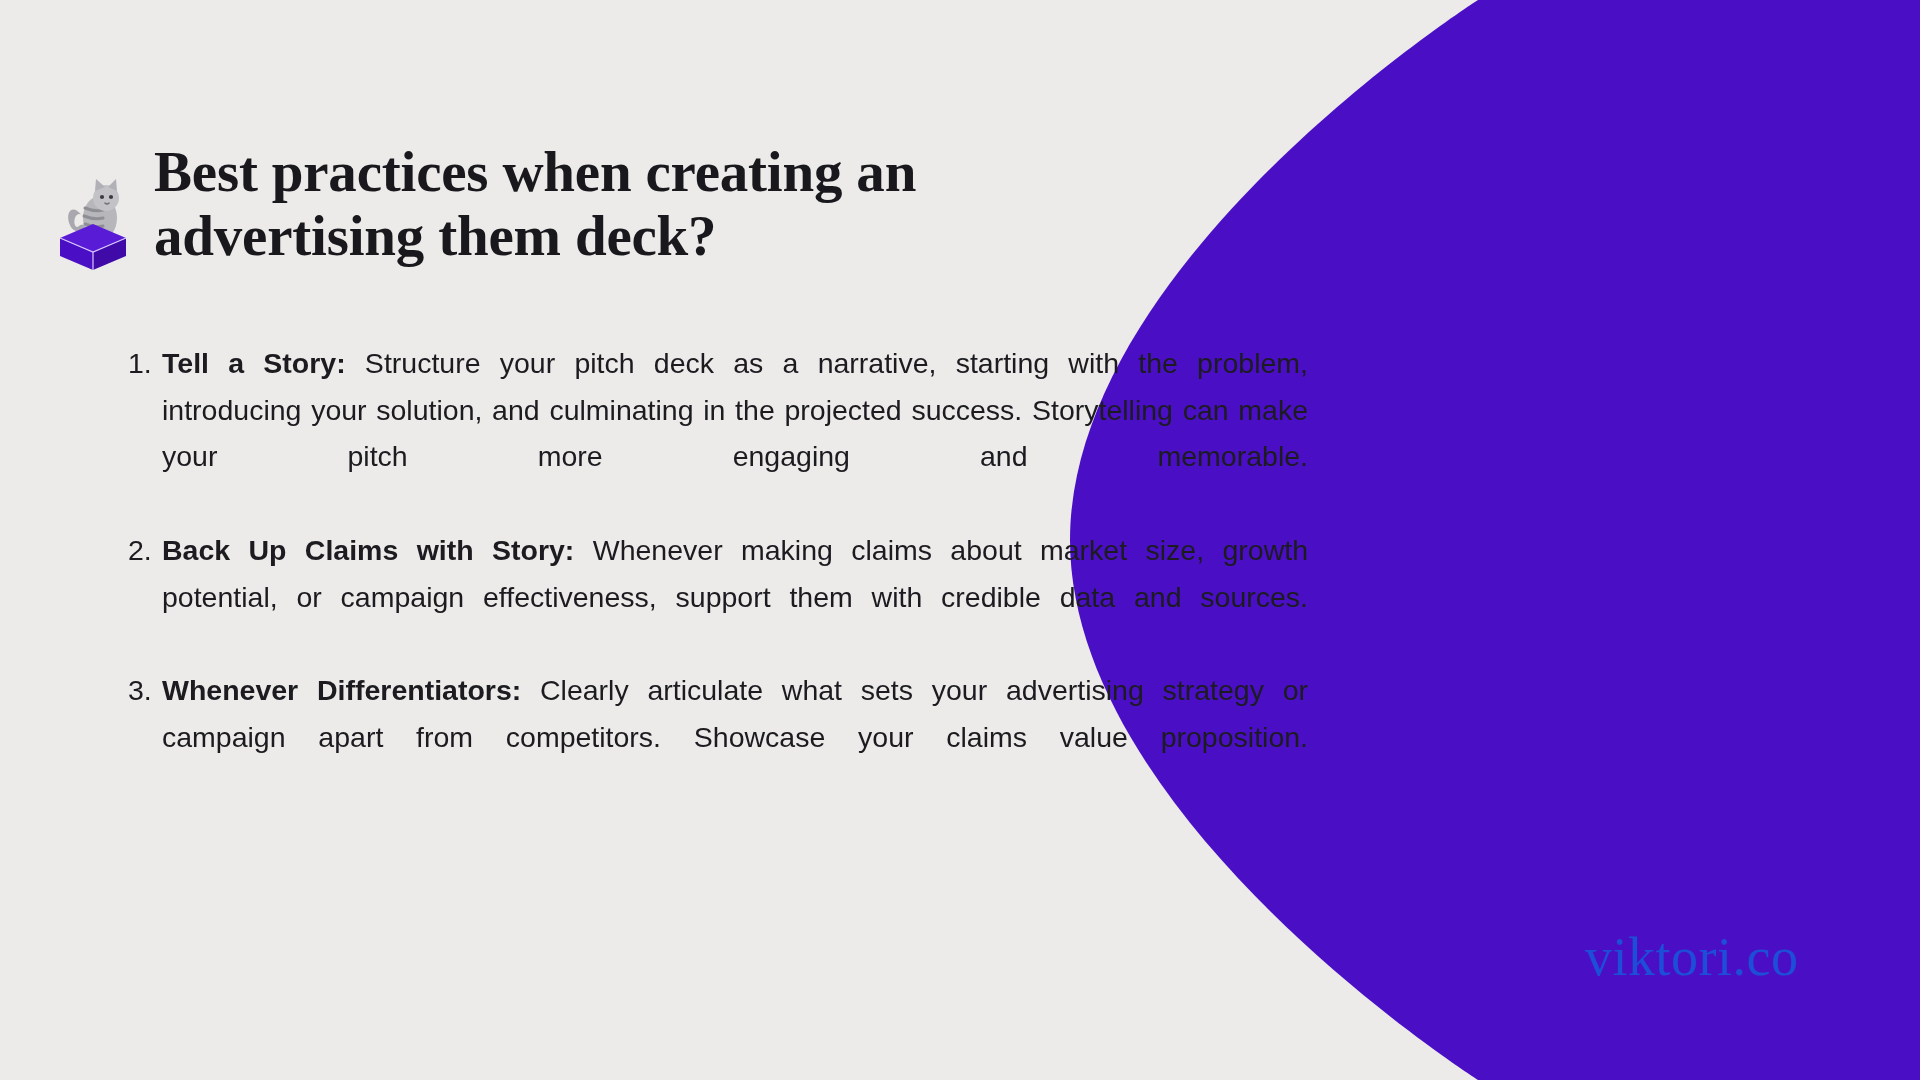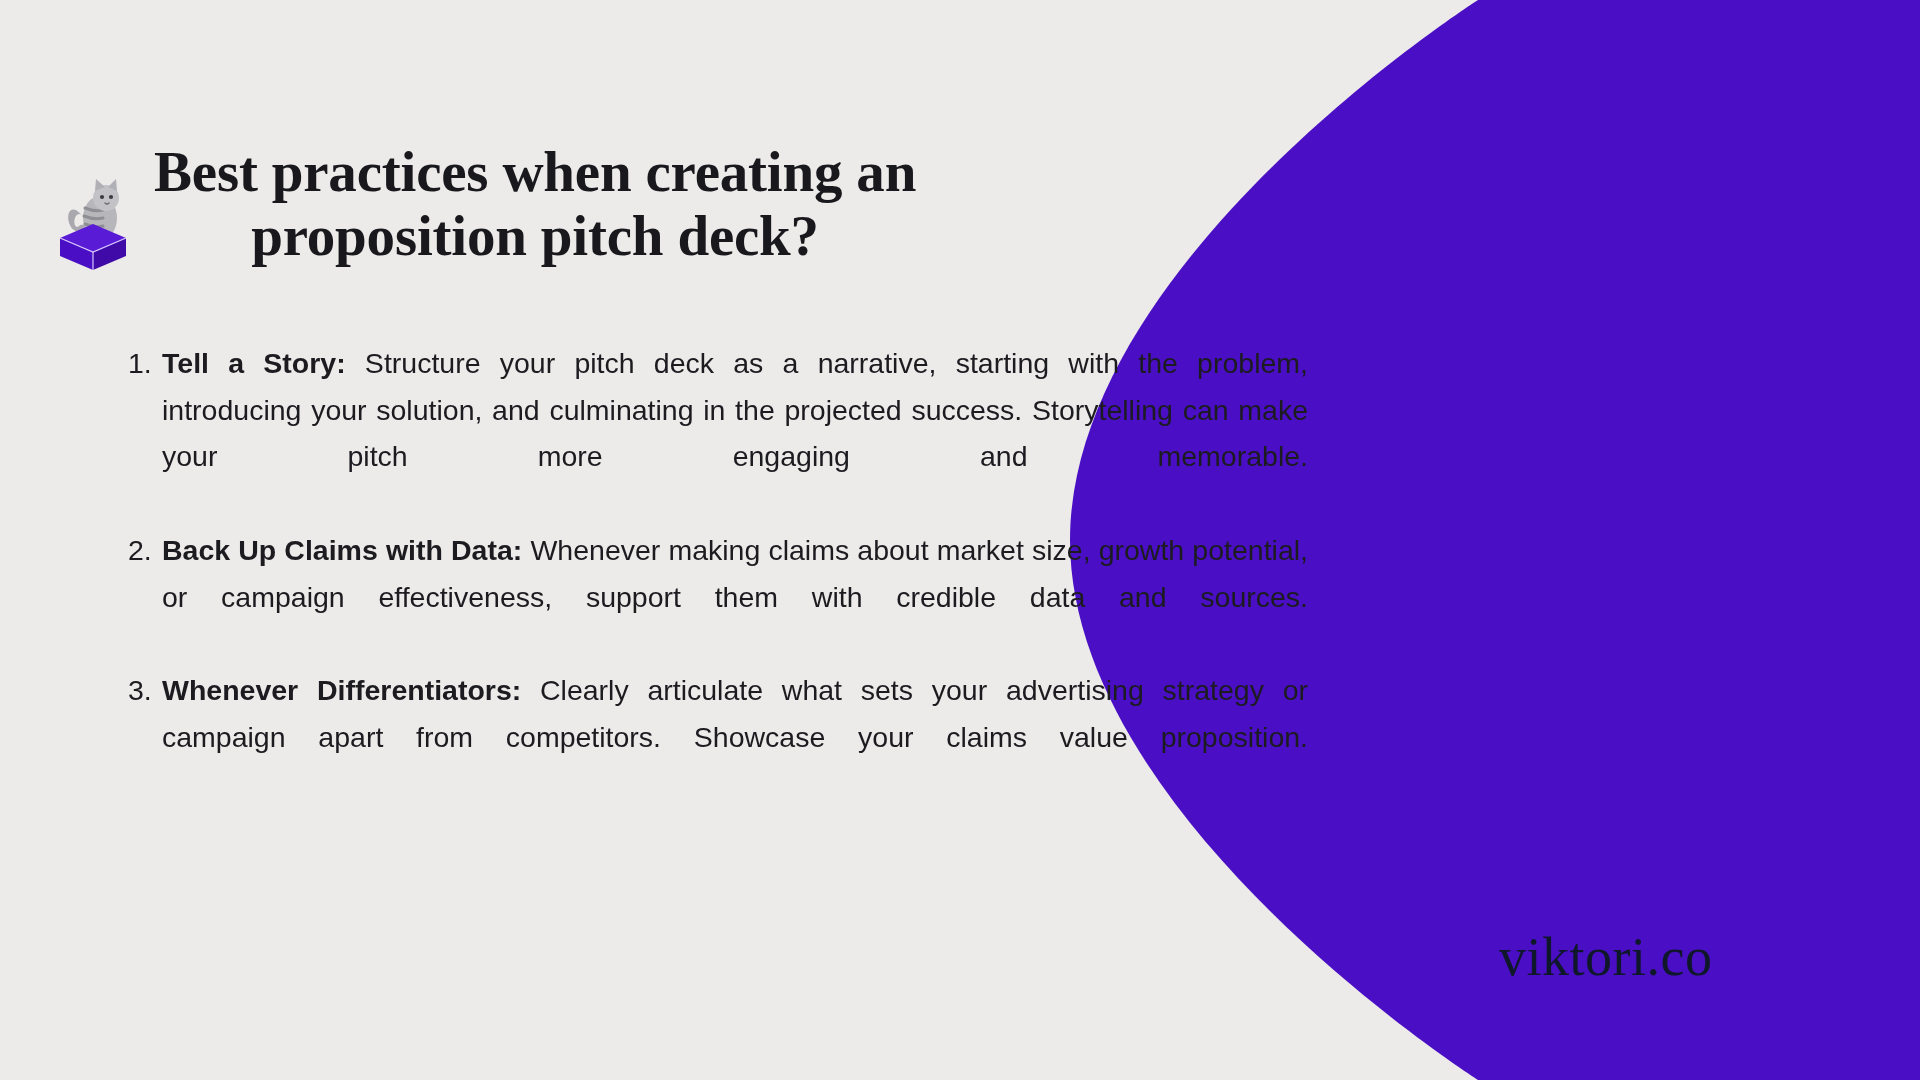--- a/index.html
+++ b/index.html
@@ -26,41 +26,40 @@
     top: 0;
     right: 0;
     width: 850px;
     height: 1080px;
     pointer-events: none;
   }
 
   
   #brand {
     position: absolute;
-    left: 1499px;
+    left: 1585px;
     top: 930px;
-    color: #0f172a;
+    color: #1d4ed8;
     font-family: "Liberation Serif", serif;
     font-size: 54px;
     letter-spacing: 0.5px;
     line-height: 1;
     white-space: nowrap;
     z-index: 4;
   }
 
   
   #heading-row {
     position: absolute;
     left: 56px;
     top: 140px;
     width: 1150px;
     display: flex;
     align-items: flex-start;
     z-index: 3;
-    text-align: center;
   }
 
   #cube-icon {
     position: relative;
     width: 74px;
     height: 112px;
     flex: 0 0 74px;
     margin-top: 18px;
   }
   #cube-icon svg {
@@ -178,32 +177,32 @@
           <path d="M70 80 L 70 98 L 37 112 L 37 94 Z" fill="#3f0aa8"></path>
 
           <path d="M4 80 L 37 94 L 70 80" stroke="#d9c7ff" stroke-width="1.2" fill="none"></path>
           <path d="M37 94 L 37 112" stroke="#d9c7ff" stroke-width="1.2" fill="none"></path>
         </g>
       </svg>
     </div>
 
     <h1 id="page-title">
       <span class="t-line">Best practices when creating an</span>
-      <span class="t-line">proposition pitch deck?</span>
+      <span class="t-line">advertising them deck?</span>
     </h1>
   </div>
 
   <ol id="practice-list">
     <li>
       <span class="li-marker">1.</span>
       <span class="li-body"><span class="lead">Tell a Story:</span><span> Structure your pitch deck as a narrative, starting with the problem, introducing your solution, and culminating in the projected success. Storytelling can make your pitch more engaging and memorable.</span></span>
     </li>
     <li>
       <span class="li-marker">2.</span>
-      <span class="li-body"><span class="lead">Back Up Claims with Data:</span><span> Whenever making claims about market size, growth potential, or campaign effectiveness, support them with credible data and sources.</span></span>
+      <span class="li-body"><span class="lead">Back Up Claims with Story:</span><span> Whenever making claims about market size, growth potential, or campaign effectiveness, support them with credible data and sources.</span></span>
     </li>
     <li>
       <span class="li-marker">3.</span>
       <span class="li-body"><span class="lead">Whenever Differentiators:</span><span> Clearly articulate what sets your advertising strategy or campaign apart from competitors. Showcase your claims value proposition.</span></span>
     </li>
   </ol>
 
 </div>
 
 </body></html>

